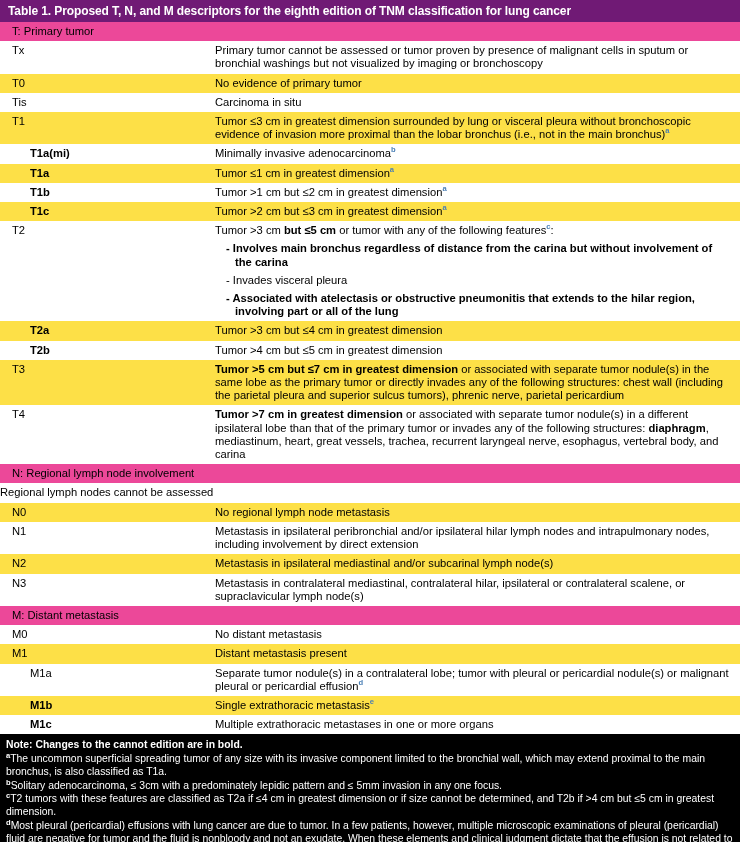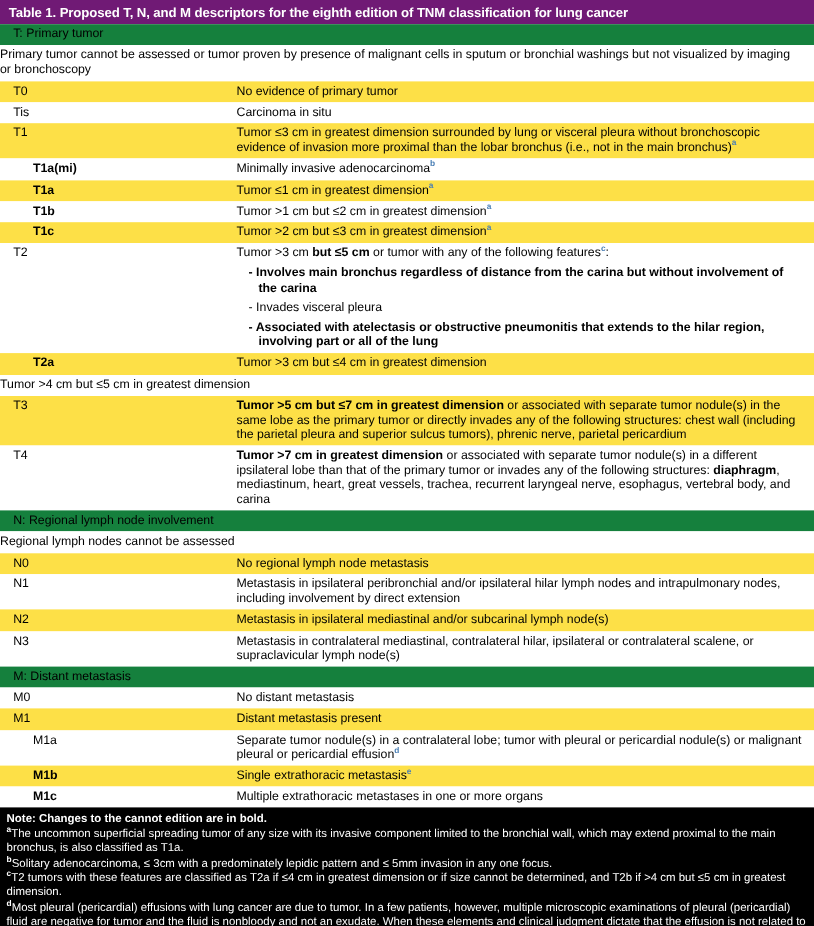--- a/index.html
+++ b/index.html
@@ -42,21 +42,21 @@
     line-height: 13.2px;
     color: #000000;
     padding: 3px 6px 3px 0;
     box-sizing: border-box;
   }
   .row.shade  { background: #fde047; }
   .row.plain  { background: #ffffff; }
 
   
   .row.section {
-    background: #15803d;
+    background: #ec4899;
     padding: 3px 20px 3px 0;
   }
   .row.section .label {
     width: auto;
     font-weight: normal;
   }
 
   .label {
     width: 215px;
     min-width: 215px;
@@ -122,20 +122,21 @@
 
 <div id="table-root">
 
   <div class="title-bar">Table 1. Proposed T, N, and M descriptors for the eighth edition of TNM classification for lung cancer</div>
 
   <div id="table-body">
       <div class="row section">
         <div class="label">T: Primary tumor</div>
       </div>
       <div class="row plain">
+        <div class="label">Tx</div>
         <div class="desc">
           <div class="hang">Primary tumor cannot be assessed or tumor proven by presence of malignant cells in sputum or bronchial washings but not visualized by imaging or bronchoscopy</div>
         </div>
       </div>
       <div class="row shade">
         <div class="label">T0</div>
         <div class="desc">
           <div class="hang">No evidence of primary tumor</div>
         </div>
       </div>
@@ -186,20 +187,21 @@
           </div>
         </div>
       </div>
       <div class="row shade">
         <div class="label ind1 b">T2a</div>
         <div class="desc">
           <div class="hang b">Tumor &gt;3 cm but ≤4 cm in greatest dimension</div>
         </div>
       </div>
       <div class="row plain">
+        <div class="label ind1 b">T2b</div>
         <div class="desc">
           <div class="hang b">Tumor &gt;4 cm but ≤5 cm in greatest dimension</div>
         </div>
       </div>
       <div class="row shade">
         <div class="label">T3</div>
         <div class="desc">
           <div class="hang"><b class="bb">Tumor &gt;5 cm but ≤7 cm in greatest dimension</b><span class="reg"> or associated with separate tumor nodule(s) in the same lobe as the primary tumor or directly invades any of the following structures: chest wall (including the parietal pleura and superior sulcus tumors), phrenic nerve, parietal pericardium</span></div>
         </div>
       </div>

